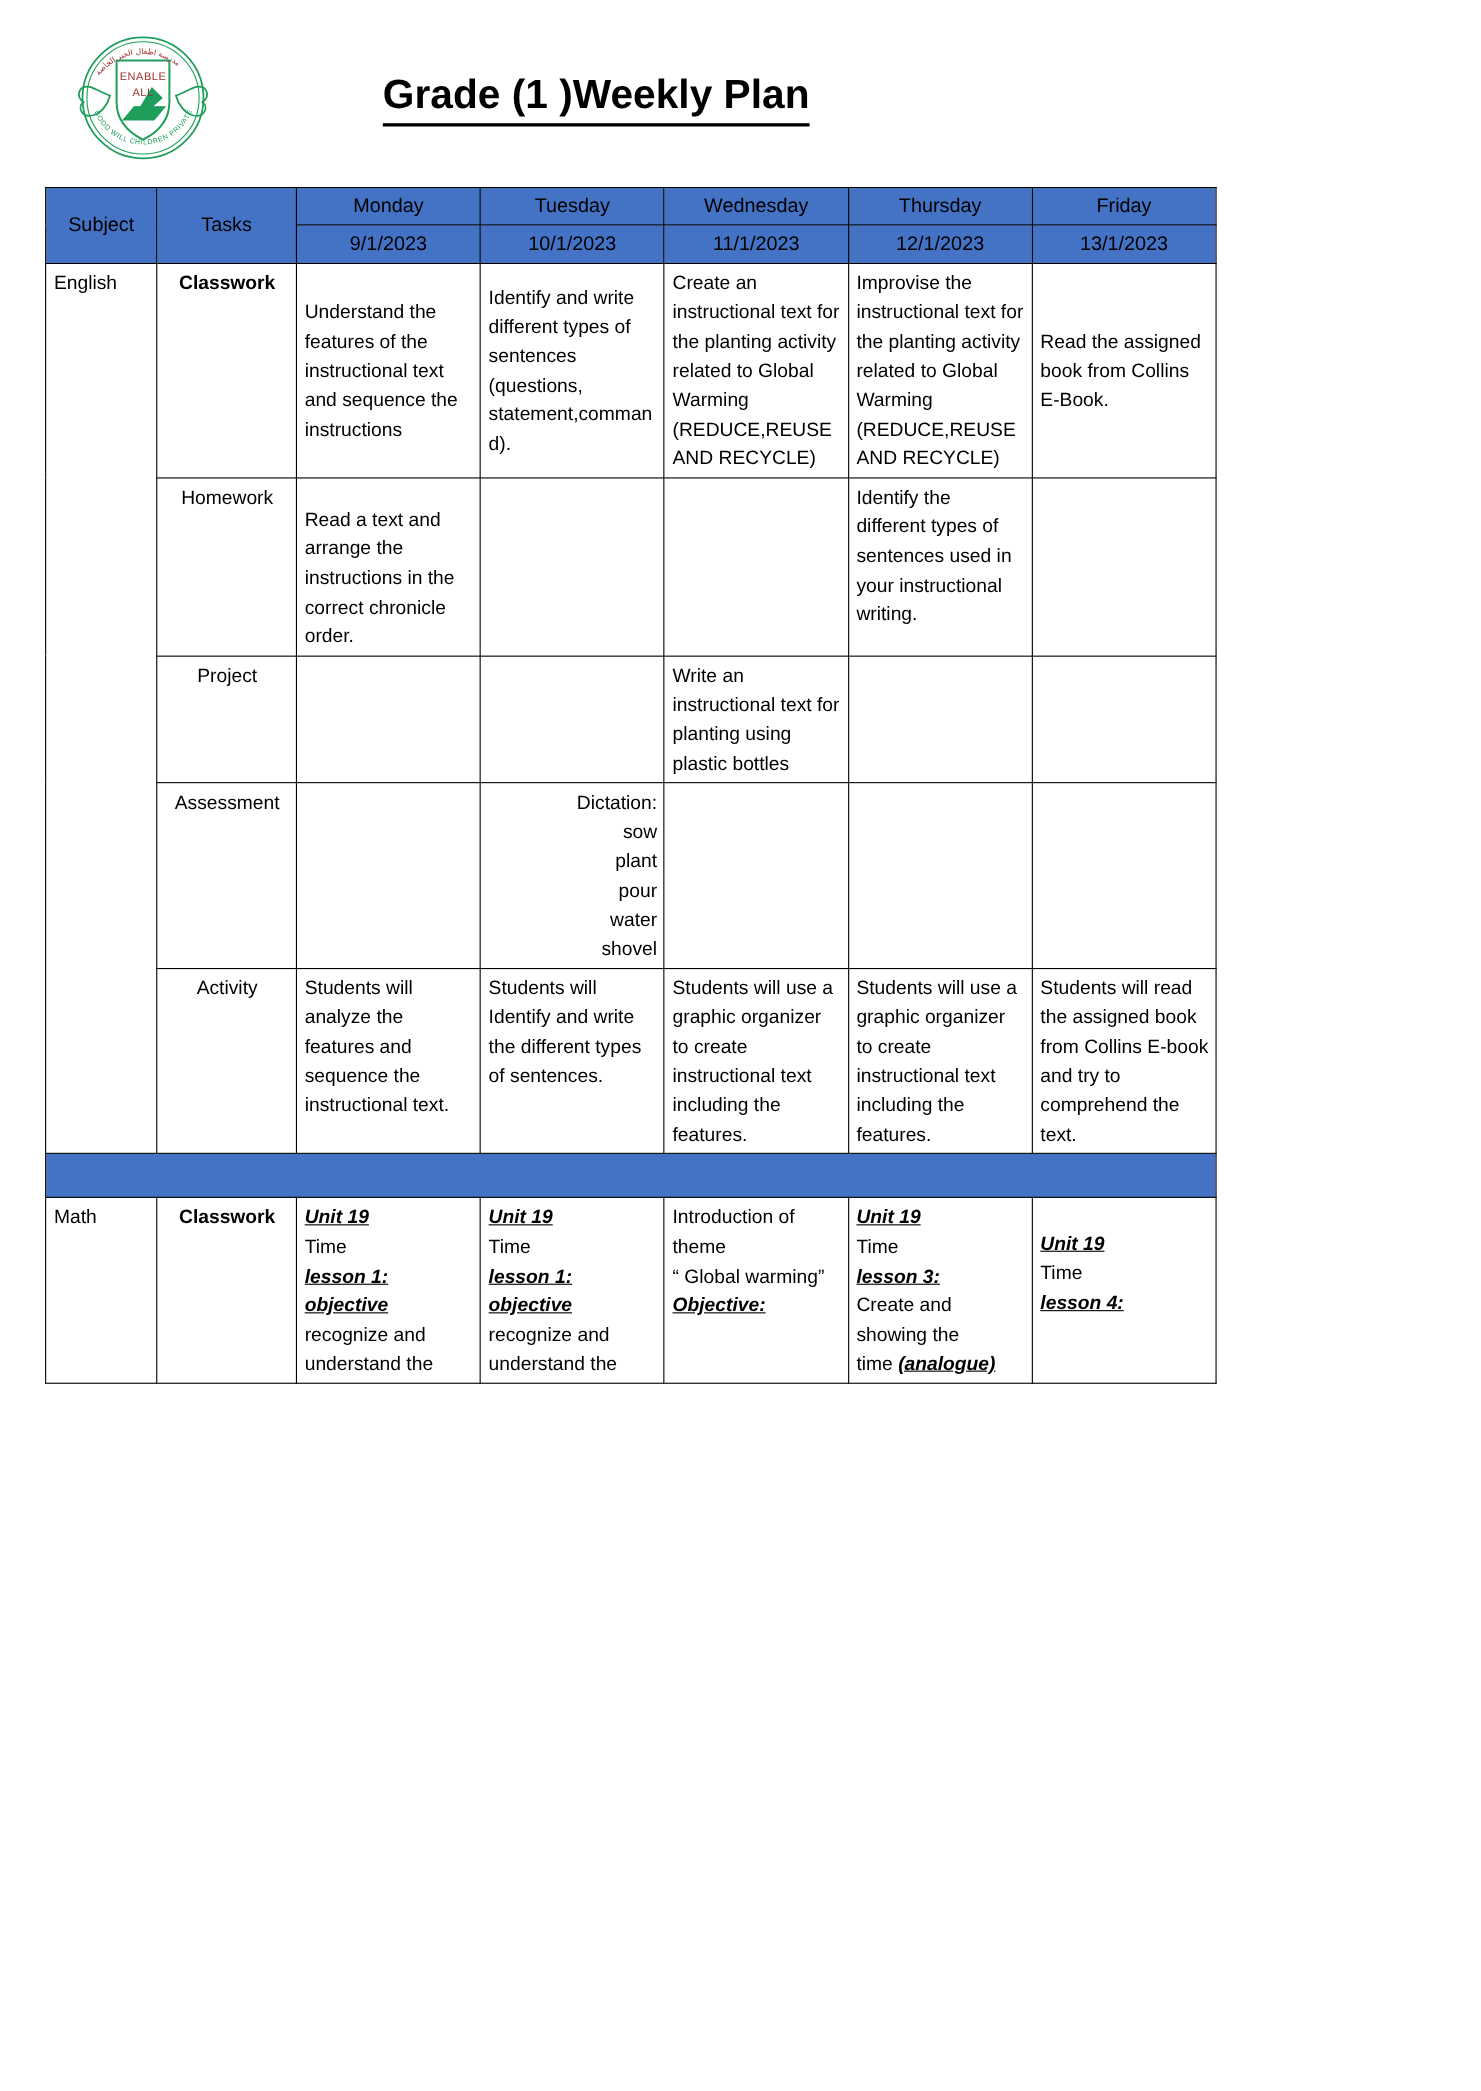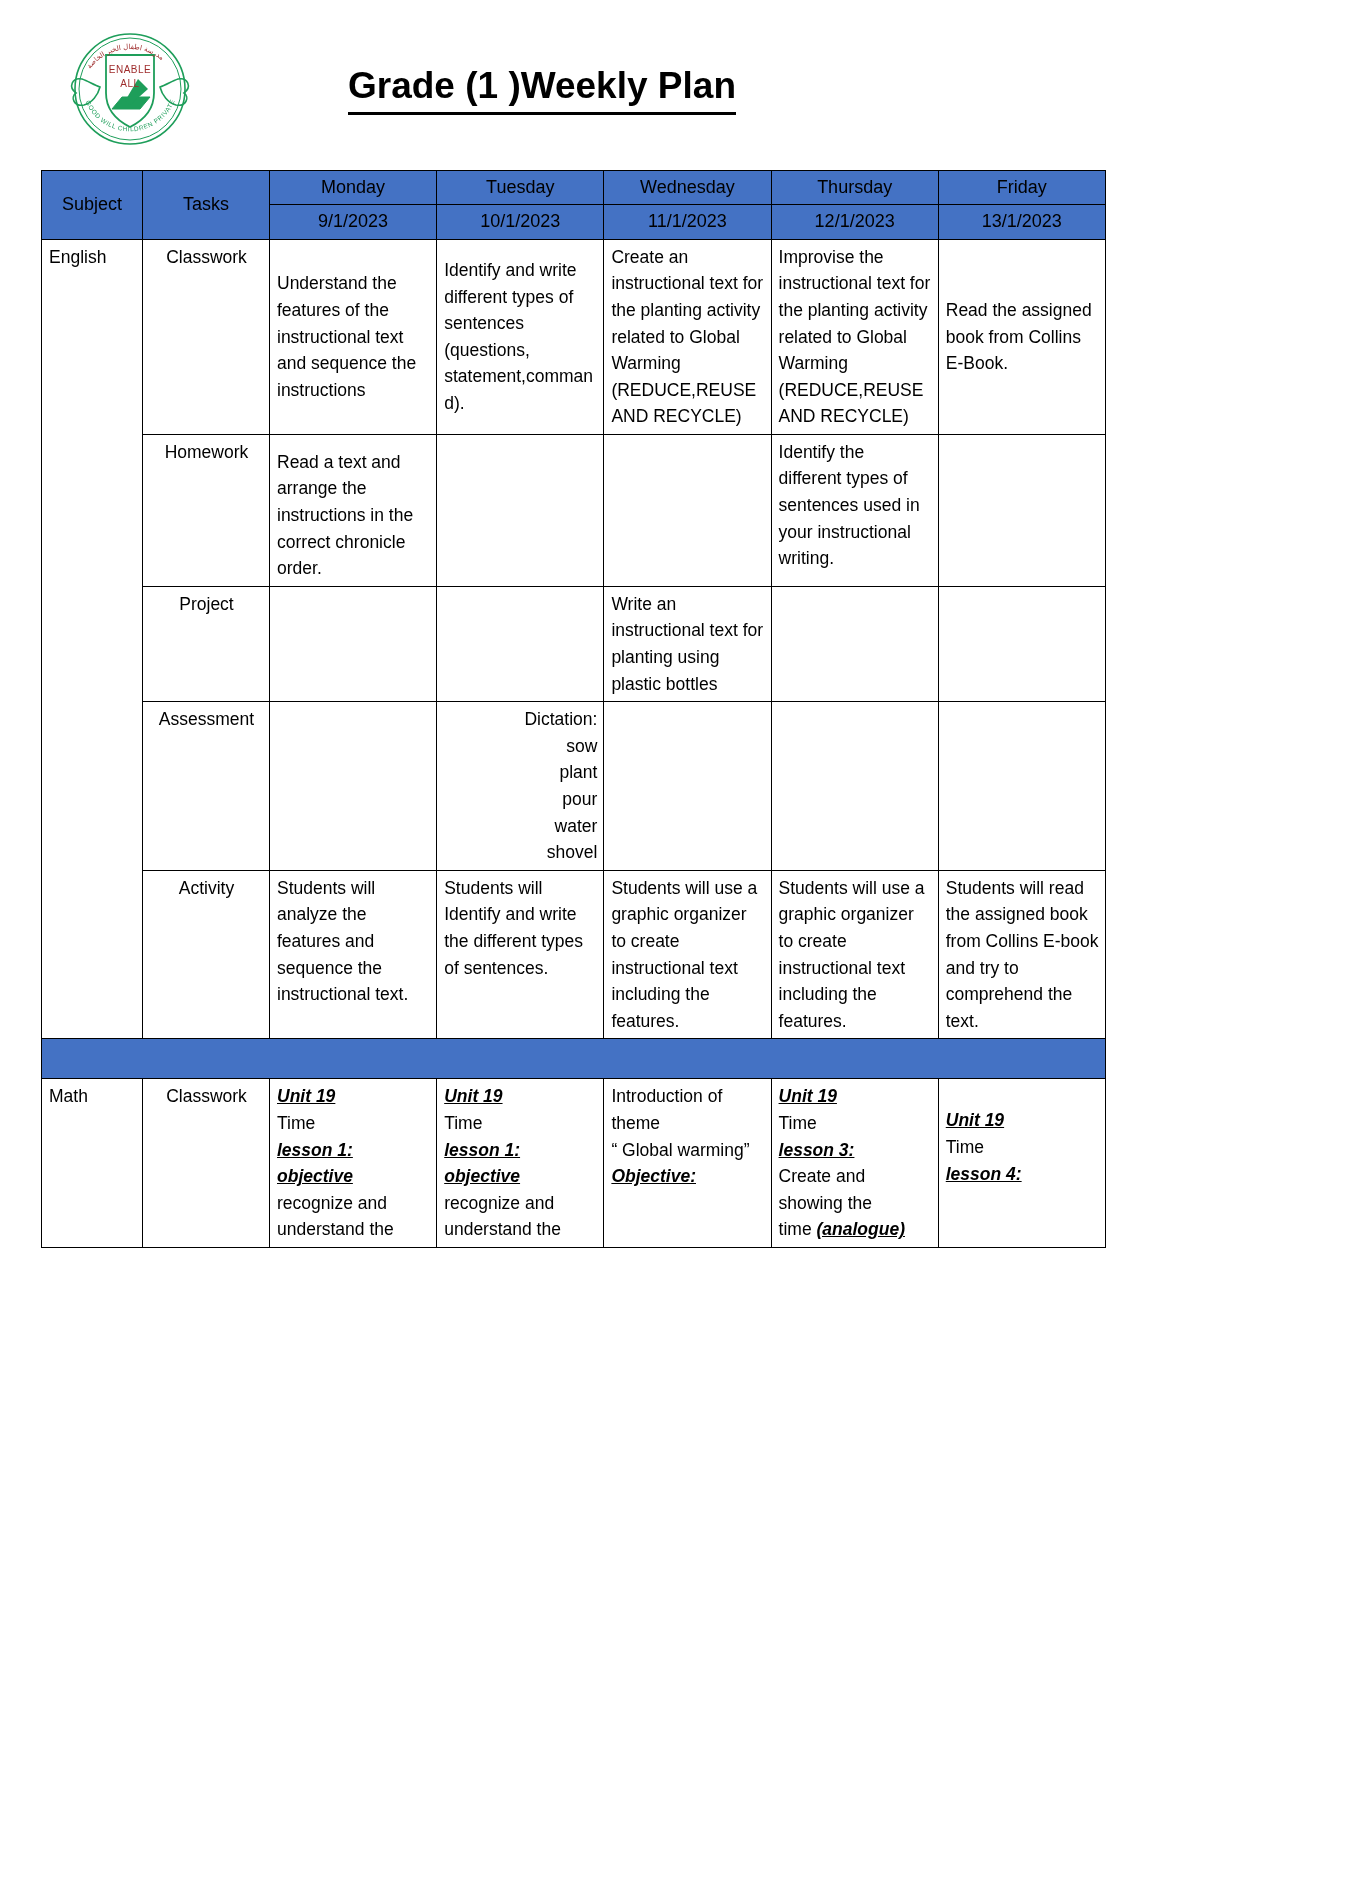--- a/index.html
+++ b/index.html
@@ -89,21 +89,21 @@
   tr.hdr-days td.sub, tr.hdr-days td.tsk {
     vertical-align: middle;
   }
 
   
   td.label {
     text-align: center;
     vertical-align: top;
     padding-top: 5px;
   }
-  td.label.bold { font-weight: normal; }
+  td.label.bold { font-weight: bold; }
   td.subject {
     vertical-align: top;
     padding-top: 5px;
   }
   td.subject.bold { font-weight: normal; }
 
   
   td.cell { vertical-align: top; }
   td.cell.mid { vertical-align: middle; }
 
@@ -197,21 +197,21 @@
           <td class="label bold">Classwork</td>
           <td class="cell mid">Understand  the features of the instructional text and sequence the instructions</td>
           <td class="cell mid">Identify and write different types of sentences (questions, statement,command).</td>
           <td class="cell">Create an instructional text for the planting activity related to Global Warming (REDUCE,REUSE AND RECYCLE)</td>
           <td class="cell mid">Improvise the instructional text for the planting activity related to Global Warming (REDUCE,REUSE AND RECYCLE)</td>
           <td class="cell mid">Read the assigned book from Collins E-Book.</td>
         </tr>
 
         <tr>
           <td class="label">Homework</td>
-          <td class="cell" style="padding-top:14px">Read a text and arrange the instructions in the correct chronicle order.</td>
+          <td class="cell" style="padding-top:24px">Read a text and arrange the instructions in the correct chronicle order.</td>
           <td class="cell"></td>
           <td class="cell"></td>
           <td class="cell">Identify the different types of sentences used in your instructional writing.</td>
           <td class="cell"></td>
         </tr>
 
         <tr>
           <td class="label">Project</td>
           <td class="cell"></td>
           <td class="cell"></td>

